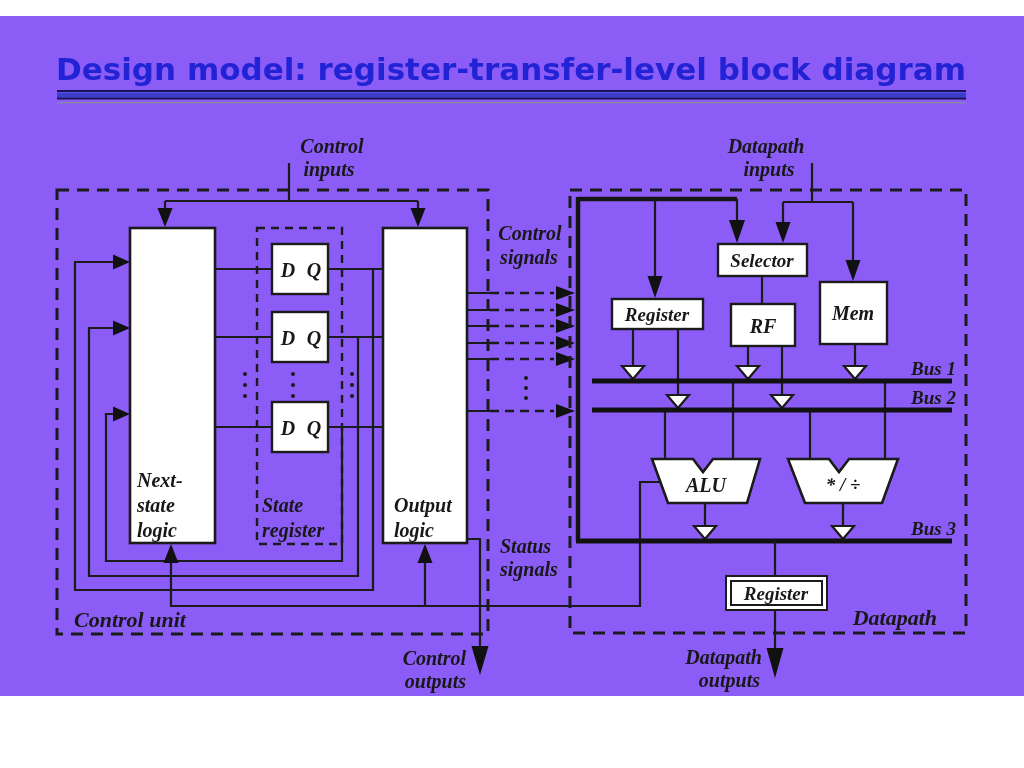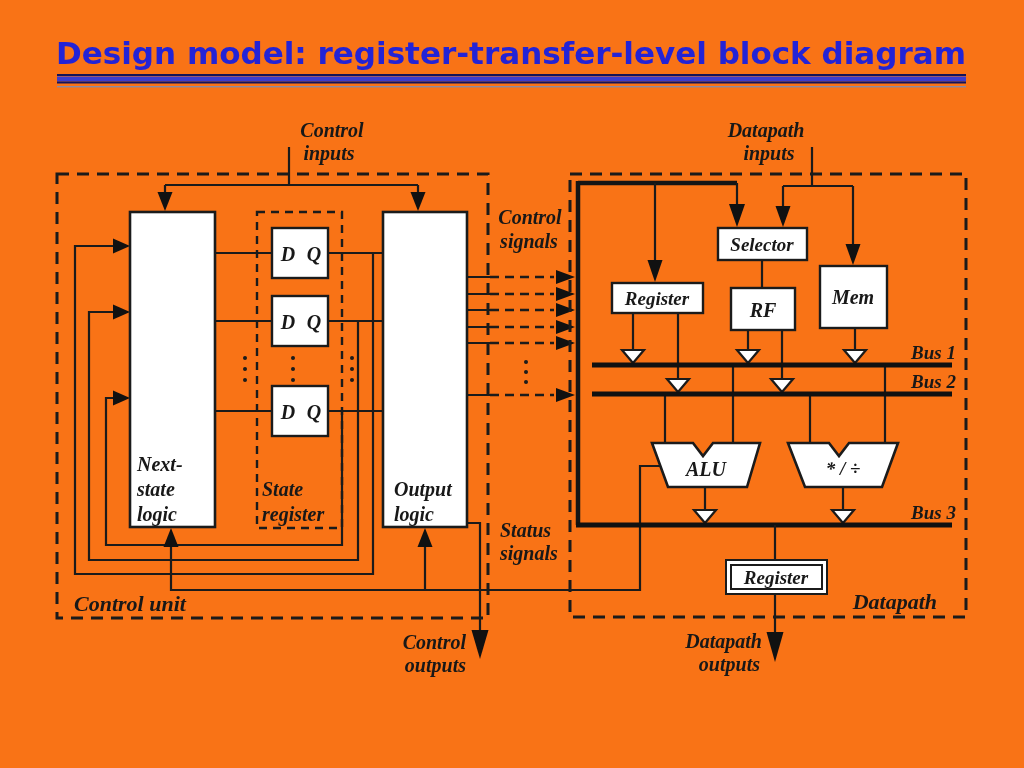--- a/index.html
+++ b/index.html
@@ -1,17 +1,17 @@
 <!DOCTYPE html>
 <html><head>
 <meta charset="utf-8">
 <style>
   html,body{margin:0;padding:0;background:#ffffff;}
-  #slide{position:relative;width:1024px;height:768px;background:#f97316;overflow:hidden;
-         font-family:"Liberation Serif", serif;}
+  #slide{position:relative;width:1024px;height:680px;background:#8b5cf6;overflow:hidden;
+         font-family:"Liberation Serif", serif;margin-top:16px;}
   svg{position:absolute;left:0;top:0;}
   
   .wire{stroke:#1b1b1b;stroke-width:2.2;fill:none;}
   .thin{stroke:#1b1b1b;stroke-width:2;fill:none;}
   .thick{stroke:#151515;stroke-width:4.5;fill:none;}
   .bus{stroke:#111111;stroke-width:5;fill:none;}
   .box{fill:#ffffff;stroke:#1b1b1b;stroke-width:2.4;}
   .unit{fill:#ffffff;stroke:#1b1b1b;stroke-width:2.6;}
   .dashregion{fill:none;stroke:#1b1b1b;stroke-width:3;stroke-dasharray:12 8;}
   .dashbox{fill:none;stroke:#1b1b1b;stroke-width:2.4;stroke-dasharray:8 6;}

